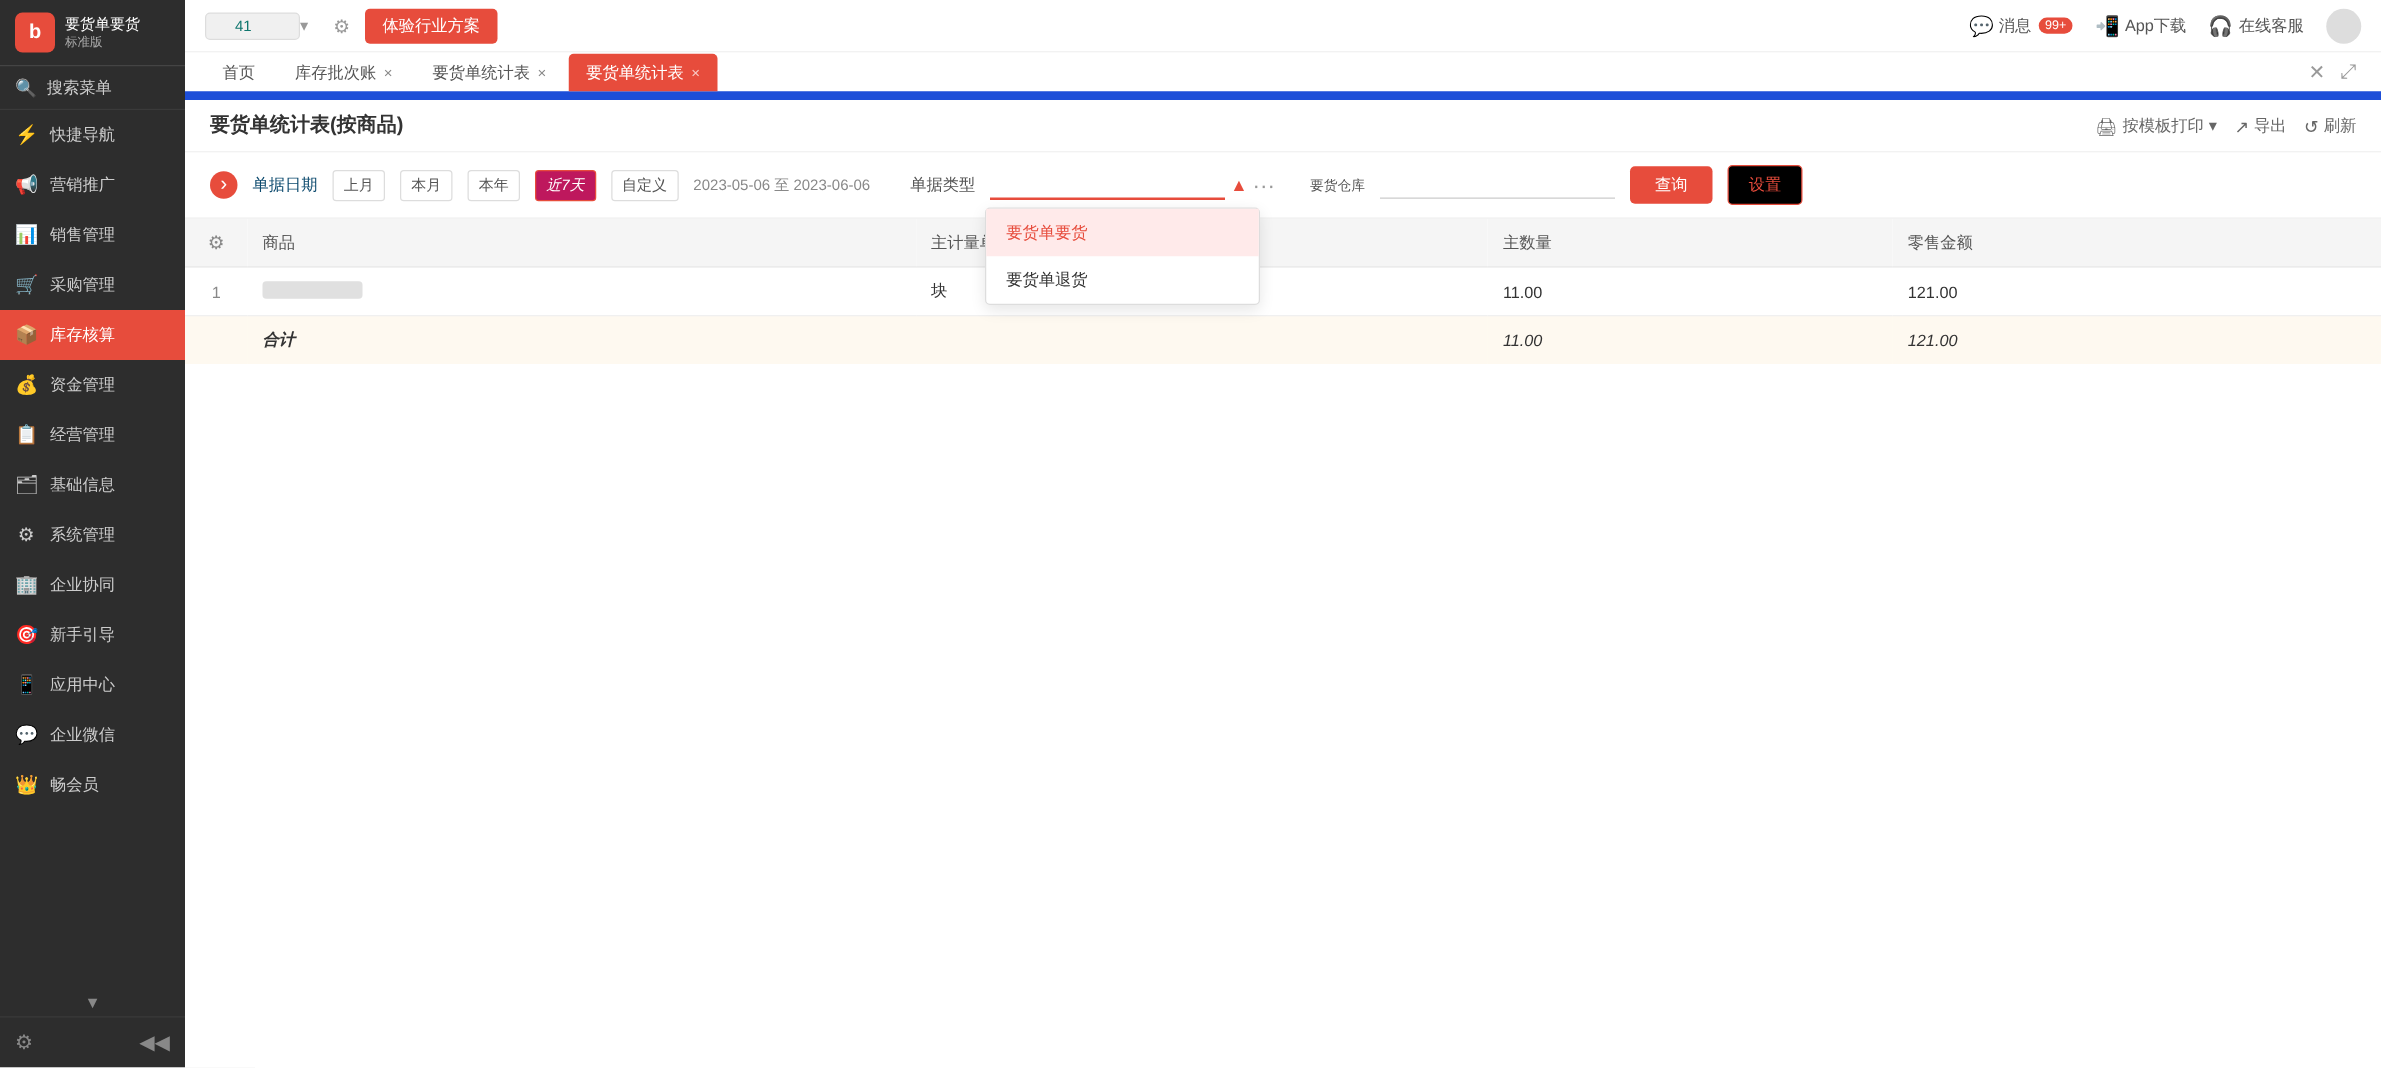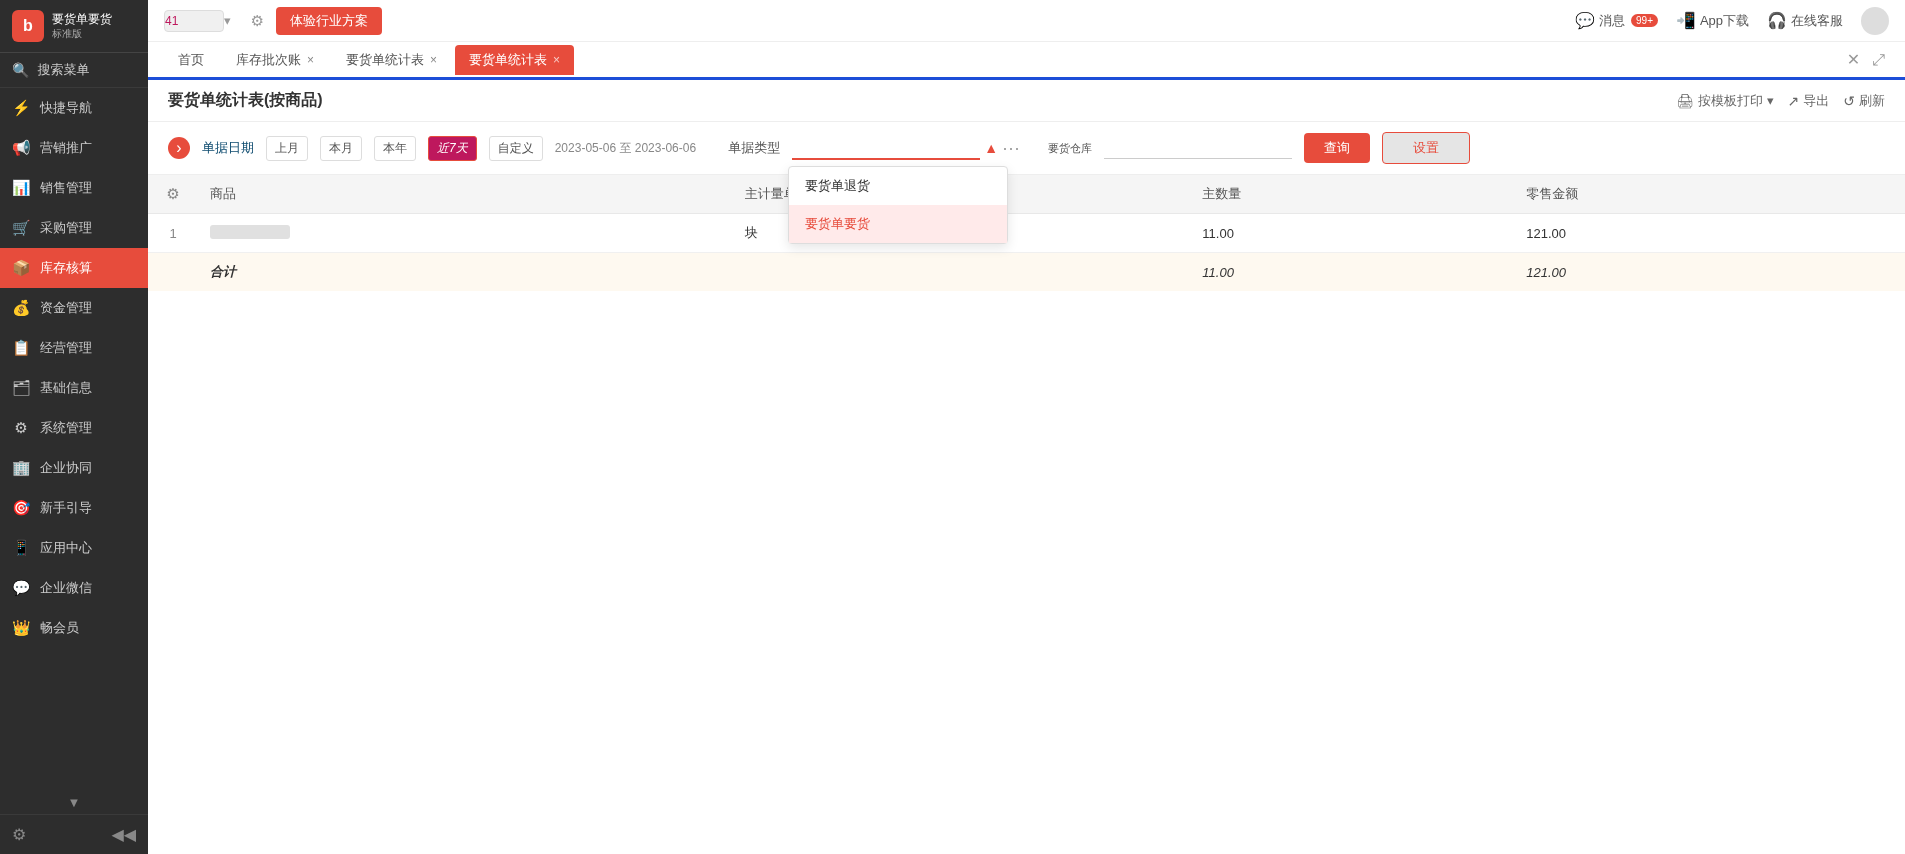--- a/index.html
+++ b/index.html
@@ -97,24 +97,24 @@
       display: flex;
       align-items: center;
       padding: 0 16px;
       height: 42px;
       flex-shrink: 0;
     }
     .breadcrumb-input {
       background: #f0f0f0;
       border: 1px solid #ddd;
       border-radius: 4px;
-      padding: 3px 0;
+      padding: 3px 23px;
       font-size: 12px;
-      color: #be185d;
-      width: 60px;
+      color: #0f766e;
+      width: 76px;
     }
     .header-chevron { color: #999; margin-right: 8px; cursor: pointer; }
     .header-gear { color: #999; margin: 0 12px; cursor: pointer; font-size: 15px; }
 
     .trial-btn {
       background: #e74c3c;
       color: #fff;
       border: none;
       border-radius: 4px;
       padding: 5px 14px;
@@ -150,21 +150,21 @@
       width: 28px;
       height: 28px;
       background: #ddd;
       border-radius: 50%;
       overflow: hidden;
     }
 
     
     .tab-bar {
       background: #fff;
-      border-bottom: 3px solid #1d4ed8;
+      border-bottom: 7px solid #1d4ed8;
       display: flex;
       align-items: center;
       padding: 0 16px;
       height: 38px;
       flex-shrink: 0;
       gap: 4px;
     }
     .tab-item {
       display: flex;
       align-items: center;
@@ -341,25 +341,25 @@
     .btn-query {
       background: #e74c3c;
       color: #fff;
       border: none;
       border-radius: 4px;
       padding: 6px 20px;
       font-size: 13px;
       cursor: pointer;
     }
     .btn-settings {
-      background: #e5e5e5;
+      background: #000000;
       color: #e74c3c;
       border: 1px solid #e74c3c;
       border-radius: 4px;
-      padding: 6px 30px;
+      padding: 6px 16px;
       font-size: 13px;
       cursor: pointer;
     }
 
     
     .dropdown-overlay {
       position: absolute;
       top: 44px;
       left: 640px;
       width: 220px;
@@ -616,25 +616,25 @@
         </div>
 
         <span class="warehouse-label">要货仓库</span>
         <input class="warehouse-input" type="text" style="">
 
         <button class="btn-query">查询</button>
         <button class="btn-settings">设置</button>
       </div>
 
       <div class="dropdown-overlay">
+        <div class="dropdown-item selected">
+          <span>要货单要货</span>
+        </div>
         <div class="dropdown-item">
           <span>要货单退货</span>
-        </div>
-        <div class="dropdown-item selected">
-          <span>要货单要货</span>
         </div>
       </div>
     </div>
 
     <div class="table-section">
       <div class="table-wrapper">
         <table>
           <thead>
             <tr>
               <th>

